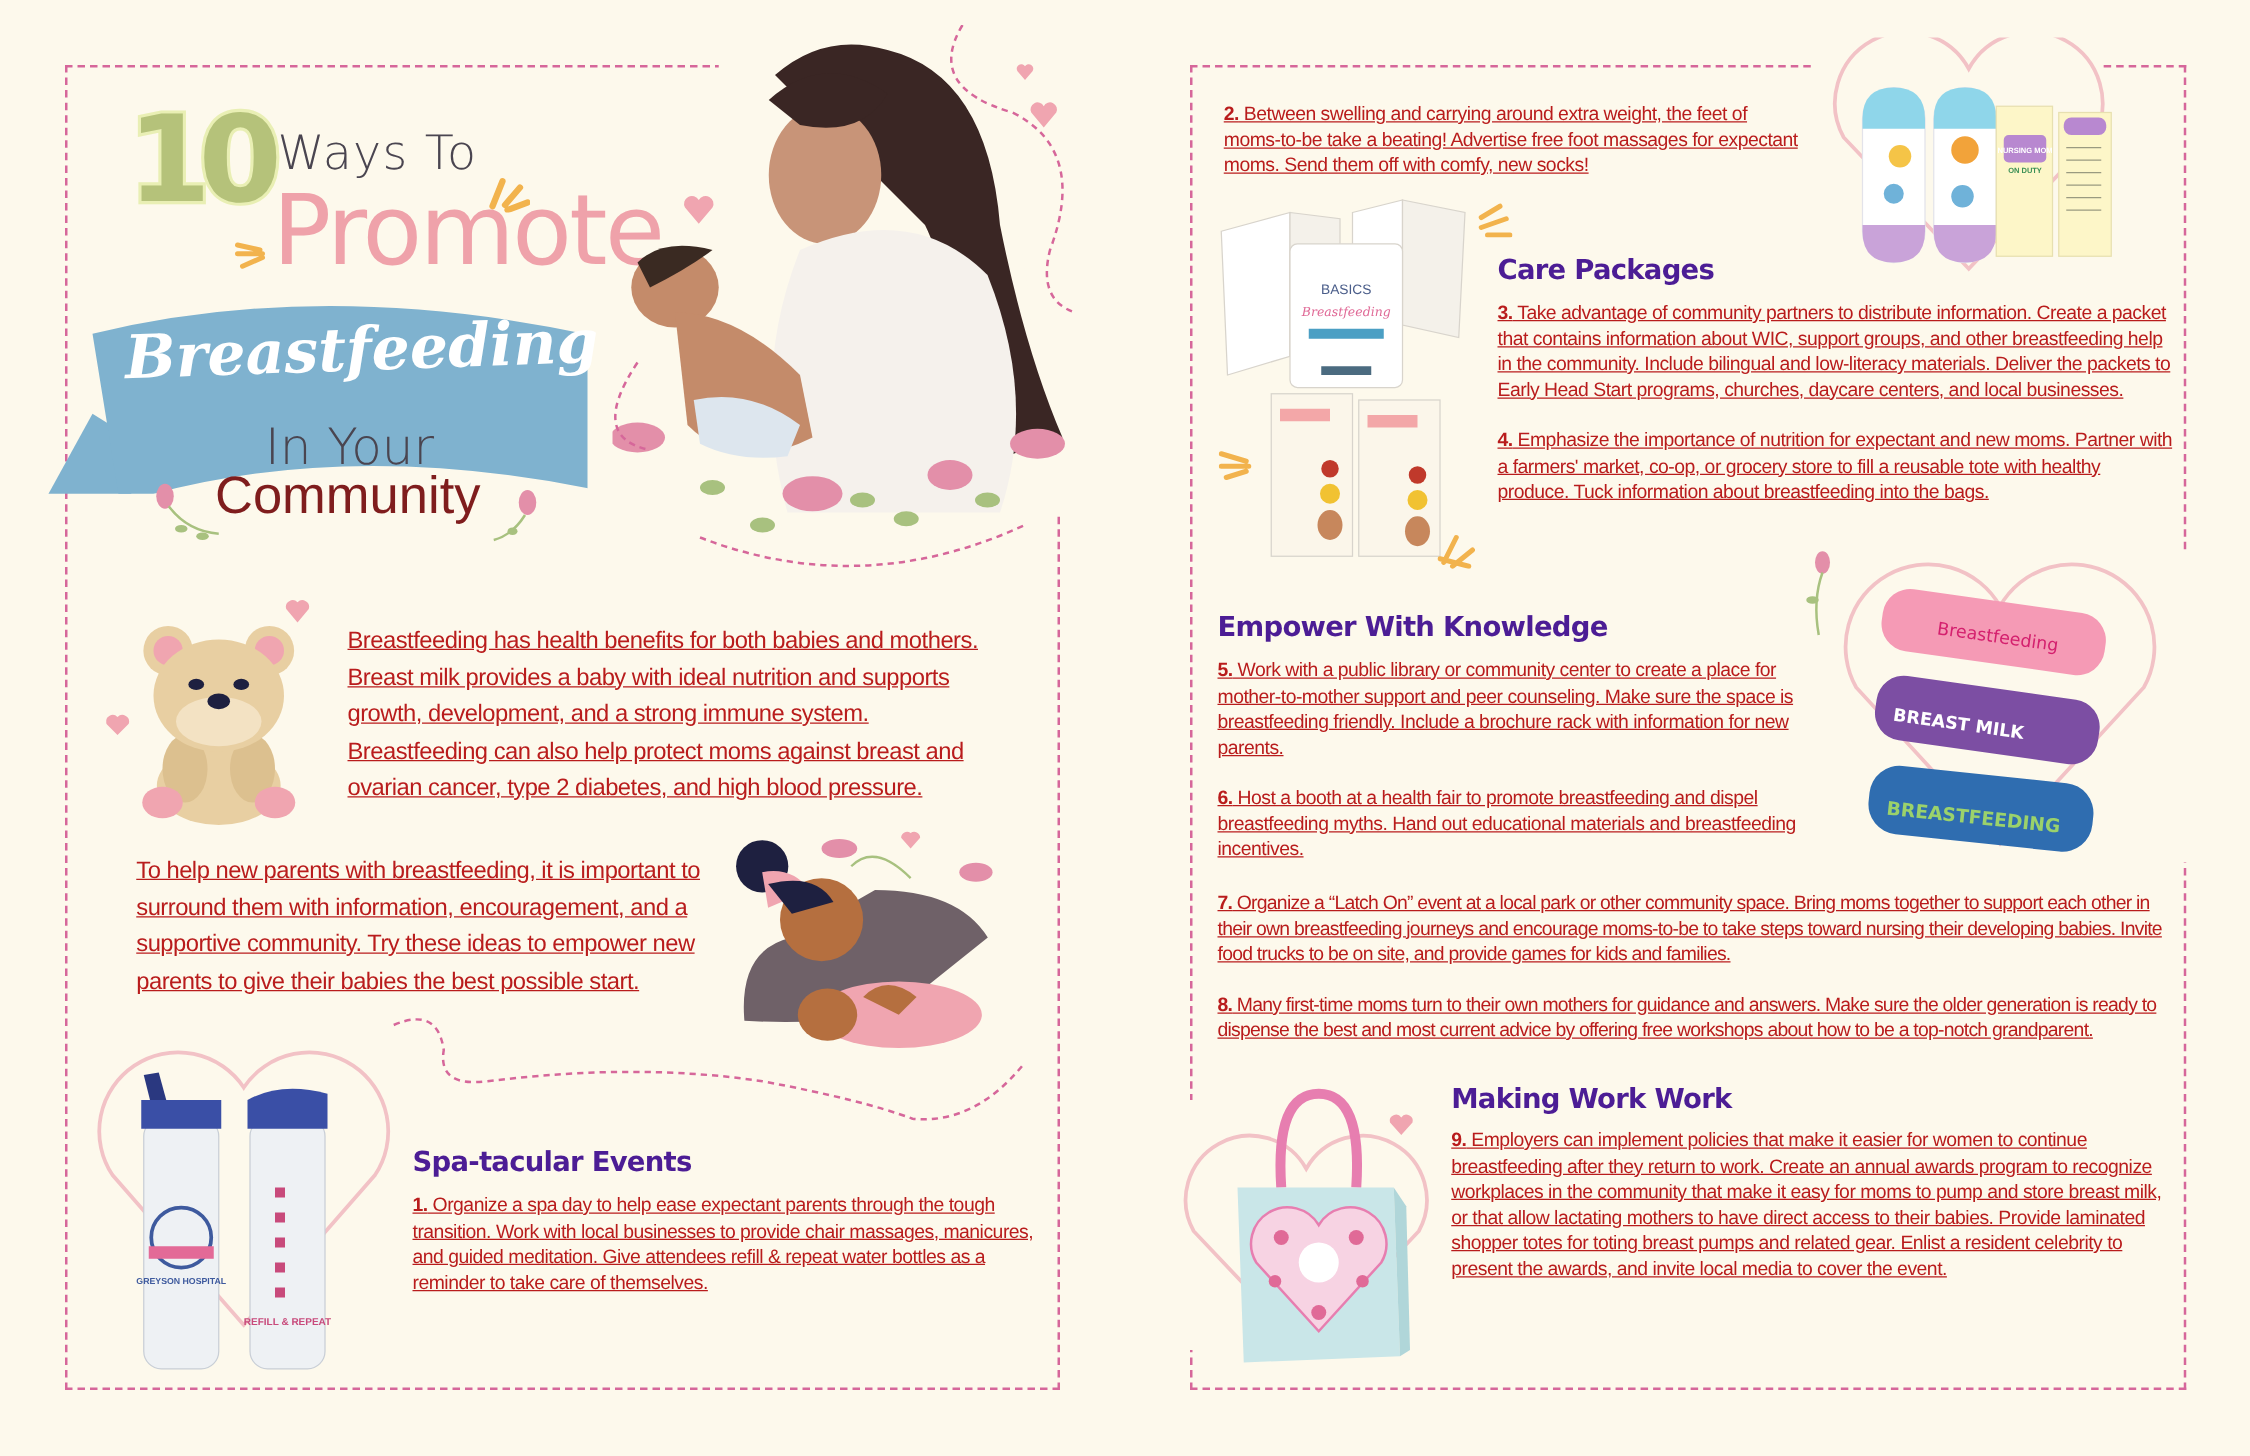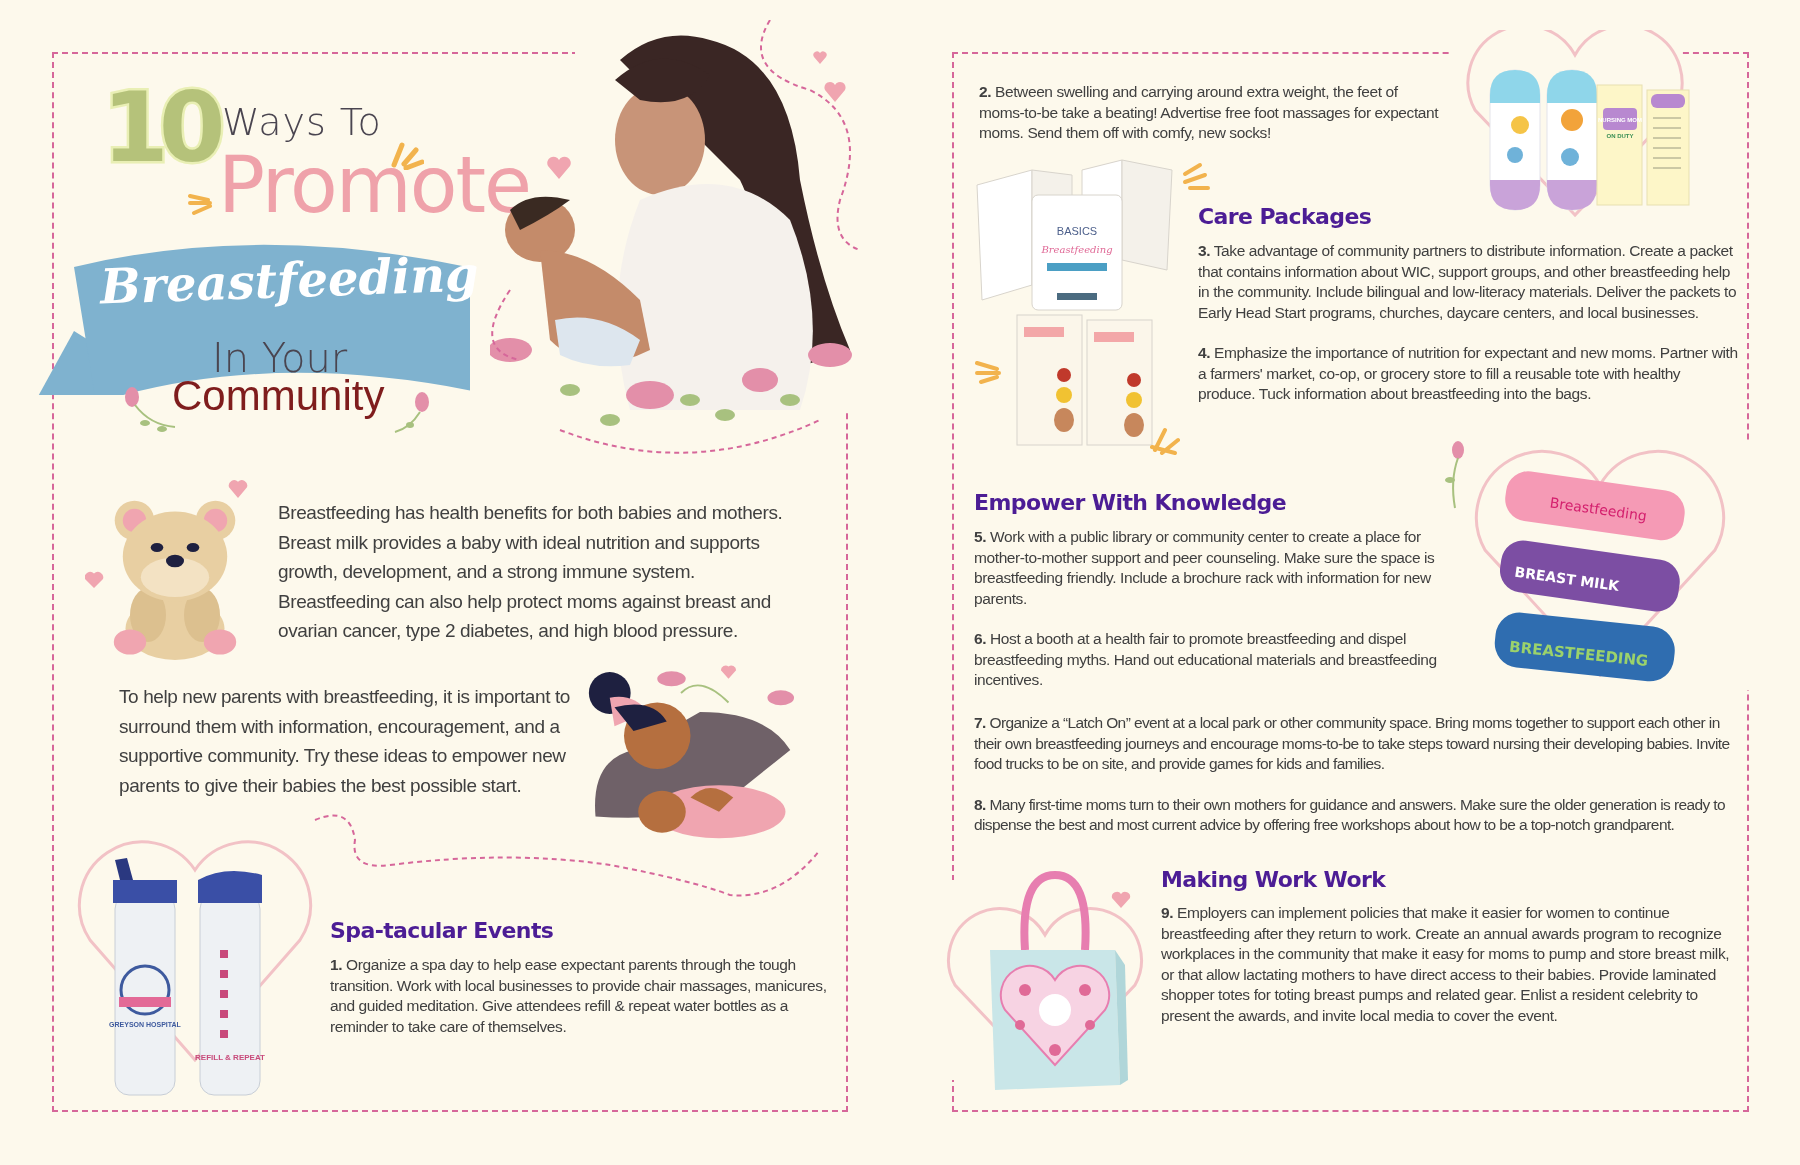--- a/index.html
+++ b/index.html
@@ -11,22 +11,23 @@
     position: relative;
   }
   .page { position: absolute; }
   .frame {
     position: absolute;
     border: 2px dashed #d6679a;
   }
   .body-text {
     position: absolute;
     font-family: "Liberation Sans", sans-serif;
-    color: #404040;
+    color: #b91c1c;
     letter-spacing: -0.4px;
+    text-decoration: underline;
   }
   .intro { font-size: 19px; line-height: 29.5px; }
   .item { font-size: 15.5px; line-height: 20.5px; }
   .item b { font-weight: 700; }
   .item p { margin-bottom: 20px; }
   .section-title {
     position: absolute;
     font-family: "DejaVu Sans", sans-serif;
     font-weight: bold;
     color: #4c1d95;
@@ -164,21 +165,21 @@
   <ellipse cx="100" cy="85" rx="58" ry="50" fill="#e8cfa2"></ellipse>
   <ellipse cx="100" cy="108" rx="38" ry="22" fill="#f3e2c3"></ellipse>
   <ellipse cx="80" cy="75" rx="7" ry="5" fill="#1e2040"></ellipse>
     <ellipse cx="120" cy="75" rx="7" ry="5" fill="#1e2040"></ellipse>
   <ellipse cx="100" cy="90" rx="10" ry="7" fill="#1e2040"></ellipse>
   <ellipse cx="50" cy="180" rx="18" ry="14" fill="#f0a5b0"></ellipse>
     <ellipse cx="150" cy="180" rx="18" ry="14" fill="#f0a5b0"></ellipse>
 </svg>
 
 <div class="body-text intro" style="left:278px; top:498px; width:520px;">Breastfeeding has health benefits for both babies and mothers. Breast milk provides a baby with ideal nutrition and supports growth, development, and a strong immune system. Breastfeeding can also help protect moms against breast and ovarian cancer, type 2 diabetes, and high blood pressure.</div>
-<div class="body-text intro" style="left:109px; top:682px; width:470px;margin-left:10px;">To help new parents with breastfeeding, it is important to surround them with information, encouragement, and a supportive community. Try these ideas to empower new parents to give their babies the best possible start.</div>
+<div class="body-text intro" style="left:109px; top:682px; width:470px;">To help new parents with breastfeeding, it is important to surround them with information, encouragement, and a supportive community. Try these ideas to empower new parents to give their babies the best possible start.</div>
 
 <svg class="ill" style="left:575px; top:655px;" width="250" height="190" viewBox="0 0 260 200">
   <path d="M160 5 L152 -4 A5 5 0 0 1 160 -8 A5 5 0 0 1 168 -4Z" fill="#f0a5b0" transform="translate(0,20)"></path>
   <path d="M110 40 Q130 20 160 50" stroke="#a8c17f" stroke-width="2" fill="none"></path>
   <ellipse cx="100" cy="25" rx="15" ry="8" fill="#e38fa9"></ellipse>
     <ellipse cx="215" cy="45" rx="14" ry="8" fill="#e38fa9"></ellipse>
   <path d="M20 170 Q15 110 60 100 L130 60 Q200 60 225 100 L150 160 Q90 175 20 170Z" fill="#6f6168"></path>
   <ellipse cx="85" cy="85" rx="35" ry="35" fill="#b56f3f"></ellipse>
   <circle cx="35" cy="40" r="22" fill="#1e2040"></circle>
   <path d="M35 45 Q60 40 75 60 L40 75 Z" fill="#f0a5b0"></path>

